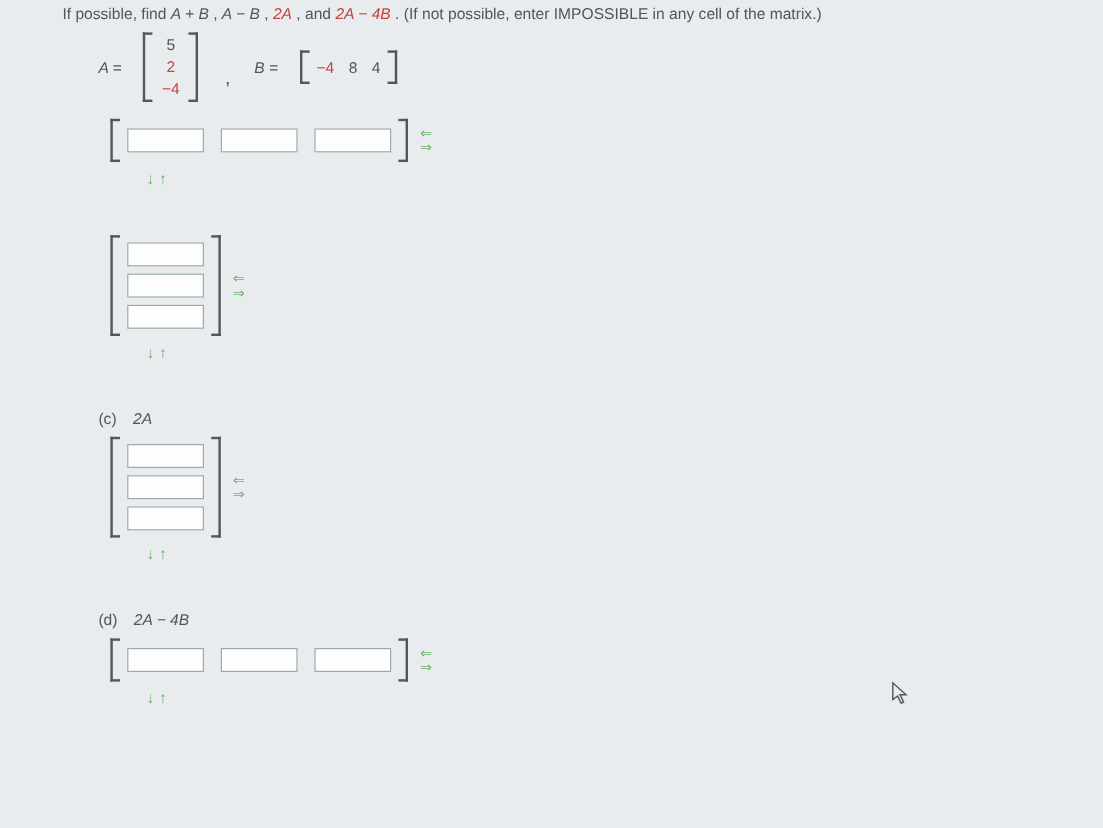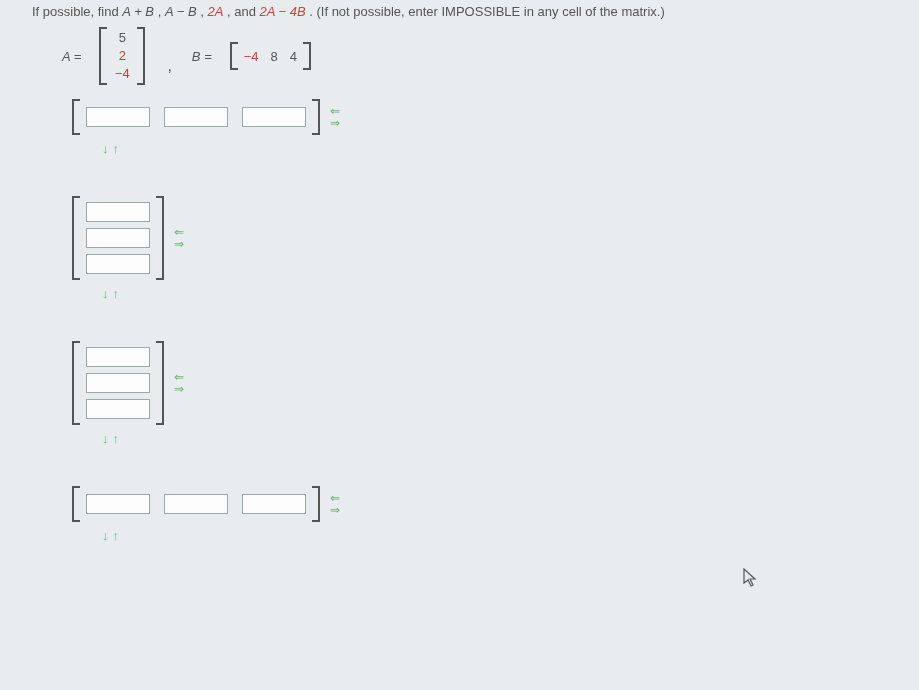--- a/index.html
+++ b/index.html
@@ -8,21 +8,21 @@
     font-family: Arial, Helvetica, sans-serif;
     font-size: 13px;
     color: #555;
     background: #e8ecef;
     width: 919px;
     height: 690px;
     overflow: hidden;
     position: relative;
   }
   .page {
-    padding: 4px 20px 20px 32px;
+    padding: 4px 20px 20px 52px;
     background: #e8ecef;
   }
   .prompt {
     margin-bottom: 8px;
     color: #555;
   }
   .prompt .em { font-style: italic; }
   .red { color: #c7433f; }
   .given {
     display: flex;
@@ -200,20 +200,24 @@
         <span class="arrow-right">⇒</span>
       </span>
     </div>
     <div class="rowsizers">
       <span>↓</span>
       <span>↑</span>
     </div>
   </div>
 
   <div class="part">
+    <div class="part-label">
+      <span class="tag">(c)</span>
+      <span class="expr">2A</span>
+    </div>
     <div class="ans-wrap">
       <span class="ans-mat">
         <span class="bracket-l"></span>
         <span class="ans-cells-col">
           <input class="cell" style="">
           <input class="cell" style="">
           <input class="cell" style="">
         </span>
         <span class="bracket-r"></span>
       </span>
@@ -222,20 +226,24 @@
         <span class="arrow-right">⇒</span>
       </span>
     </div>
     <div class="rowsizers">
       <span>↓</span>
       <span>↑</span>
     </div>
   </div>
 
   <div class="part" style="margin-bottom:0;">
+    <div class="part-label">
+      <span class="tag">(d)</span>
+      <span class="expr">2A − 4B</span>
+    </div>
     <div class="ans-wrap">
       <span class="ans-mat">
         <span class="bracket-l"></span>
         <span class="ans-cells-row">
           <input class="cell" style="">
           <input class="cell" style="">
           <input class="cell" style="">
         </span>
         <span class="bracket-r"></span>
       </span>

